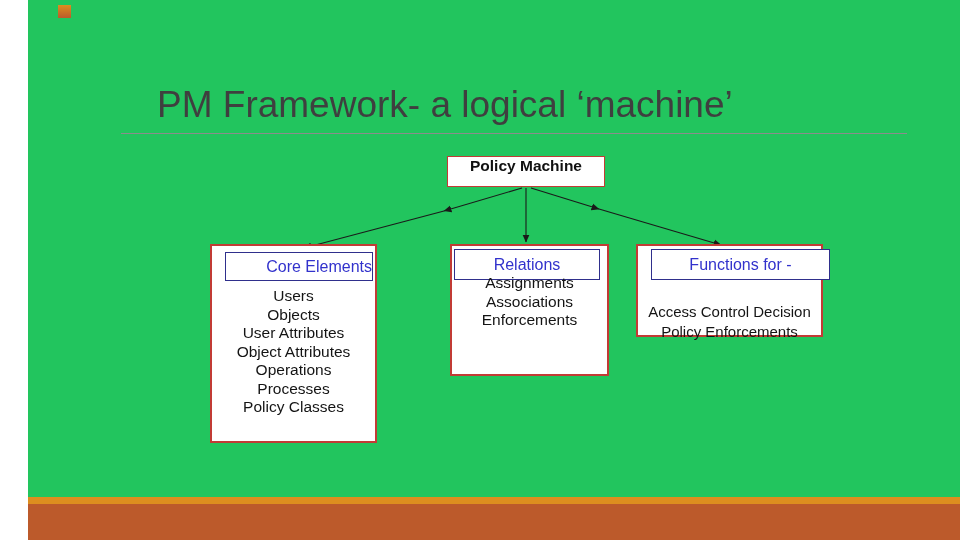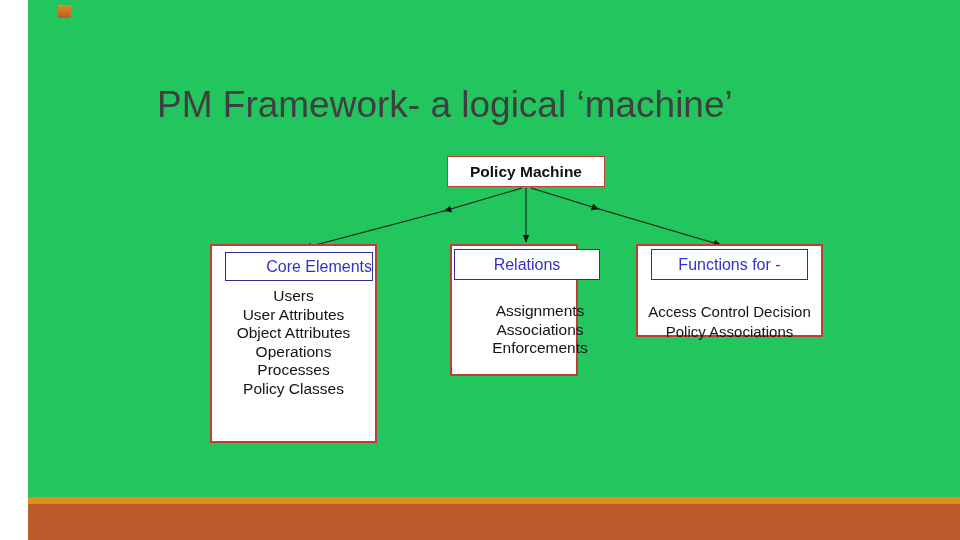--- a/index.html
+++ b/index.html
@@ -19,42 +19,42 @@
     font-size:37px;font-weight:300;color:#3F3F3F;letter-spacing:0px;white-space:nowrap;
   }
   .title-rule{
     position:absolute;left:93px;top:133px;width:786px;height:1px;background:#8C8C8C;
   }
   
   .connectors{position:absolute;left:0;top:0;width:960px;height:540px;pointer-events:none;}
   
   .policy-box{
     position:absolute;left:419px;top:156px;width:158px;height:31px;box-sizing:border-box;
-    border:1.5px solid #C23B35;display:flex;align-items:center;justify-content:center;
+    border:1.5px solid #C23B35;display:flex;justify-content:center;
     font-size:15.5px;font-weight:bold;color:#111111;background:#ffffff;
   }
   
   .group{position:absolute;box-sizing:border-box;border:2px solid #C23B35;background:#ffffff;}
   .group-core{left:182px;top:244px;width:167px;height:199px;}
-  .group-relations{left:422px;top:244px;width:128px;height:132px;}
+  .group-relations{left:422px;top:244px;width:159px;height:132px;}
   .group-functions{left:608px;top:244px;width:187px;height:93px;}
   .group-header{
     position:absolute;box-sizing:border-box;border:1.5px solid #2F2F8C;background:#ffffff;
     display:flex;align-items:center;justify-content:center;
     font-size:16px;color:#3232CC;
   }
   .hdr-core{left:13px;top:6px;width:148px;height:29px;justify-content:flex-end;}
   .hdr-relations{left:2px;top:3px;width:146px;height:31px;}
-  .hdr-functions{left:13px;top:3px;width:157px;height:31px;}
+  .hdr-functions{left:13px;top:3px;width:179px;height:31px;}
   .group-list{
     position:absolute;left:0;width:100%;text-align:center;color:#141414;
     font-size:15.5px;line-height:18.5px;
   }
   .list-core{top:41px;}
-  .list-relations{top:56px;padding-left:26px;}
+  .list-relations{top:28px;}
   .list-functions{top:56px;line-height:19.5px;font-size:15px;}
   
   .band-gold{position:absolute;left:0;top:497px;width:960px;height:7px;background:#DD8E1F;}
   .band-rust{position:absolute;left:0;top:504px;width:960px;height:36px;background:#BC5A2B;}
 </style>
 </head>
 <body>
 
 <div class="canvas">
 
@@ -81,20 +81,21 @@
   <div class="policy-box">
     <span>Policy Machine</span>
   </div>
 
   <div class="group group-core">
     <div class="group-header hdr-core">
       <span>Core Elements</span>
     </div>
     <div class="group-list list-core">
       <div>Users</div>
+      <div>Objects</div>
       <div>User Attributes</div>
       <div>Object Attributes</div>
       <div>Operations</div>
       <div>Processes</div>
       <div>Policy Classes</div>
     </div>
   </div>
 
   <div class="group group-relations">
     <div class="group-header hdr-relations">
@@ -106,20 +107,20 @@
       <div>Enforcements</div>
     </div>
   </div>
 
   <div class="group group-functions">
     <div class="group-header hdr-functions">
       <span>Functions for -</span>
     </div>
     <div class="group-list list-functions">
       <div>Access Control Decision</div>
-      <div>Policy Associations</div>
+      <div>Policy Enforcements</div>
     </div>
   </div>
 
   <div class="band-gold"></div>
   <div class="band-rust"></div>
 
 </div>
 
 </body></html>

